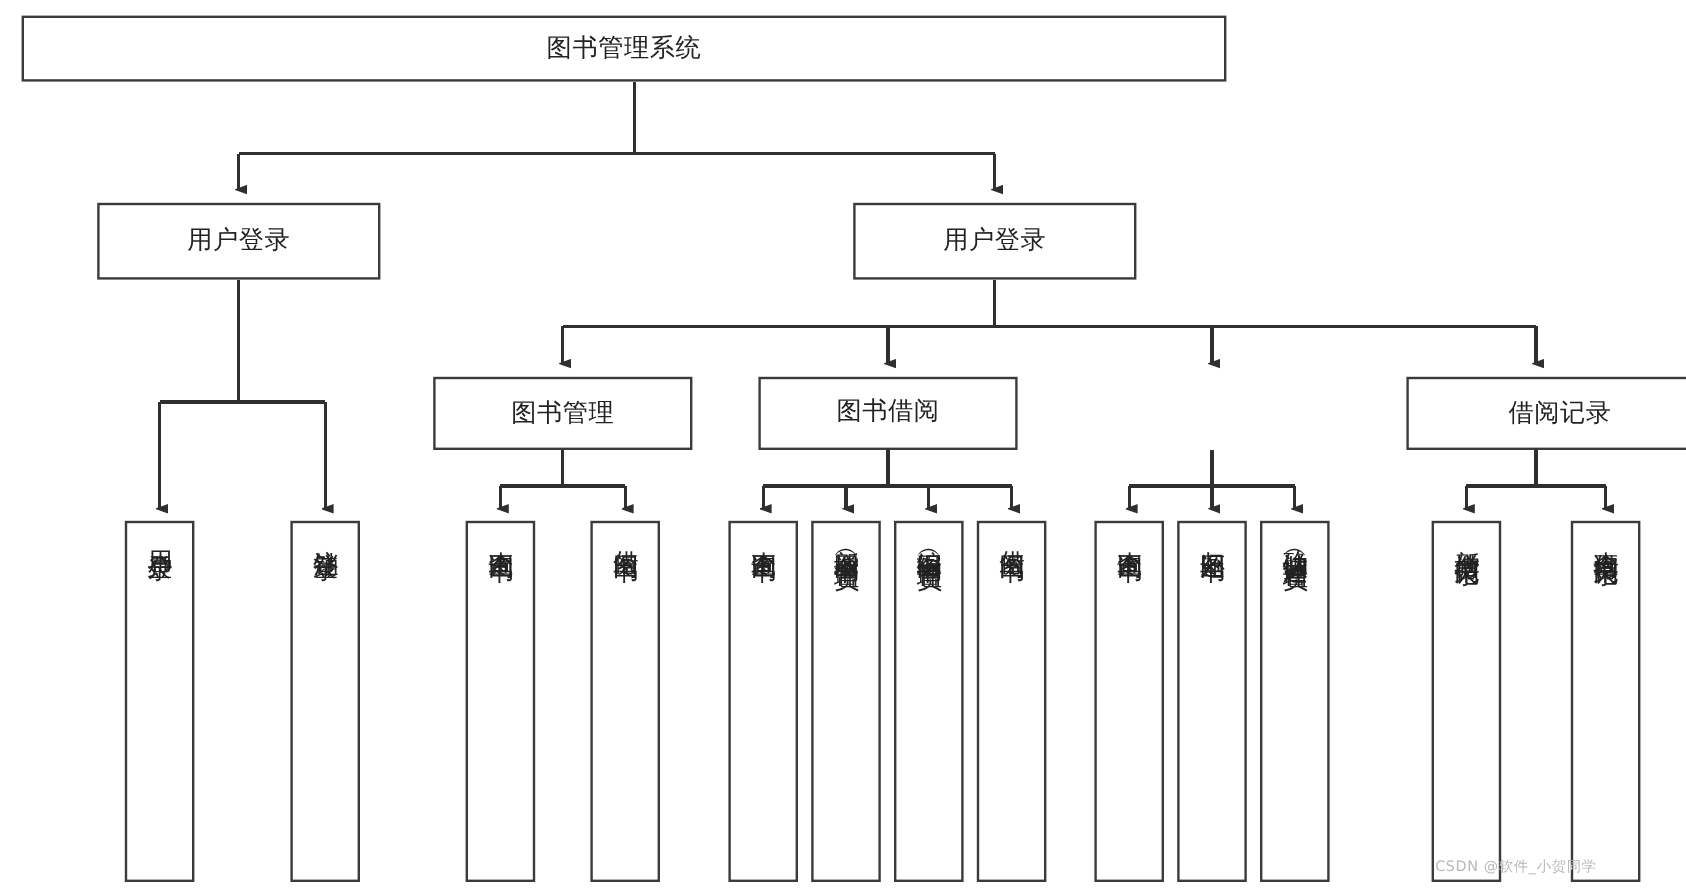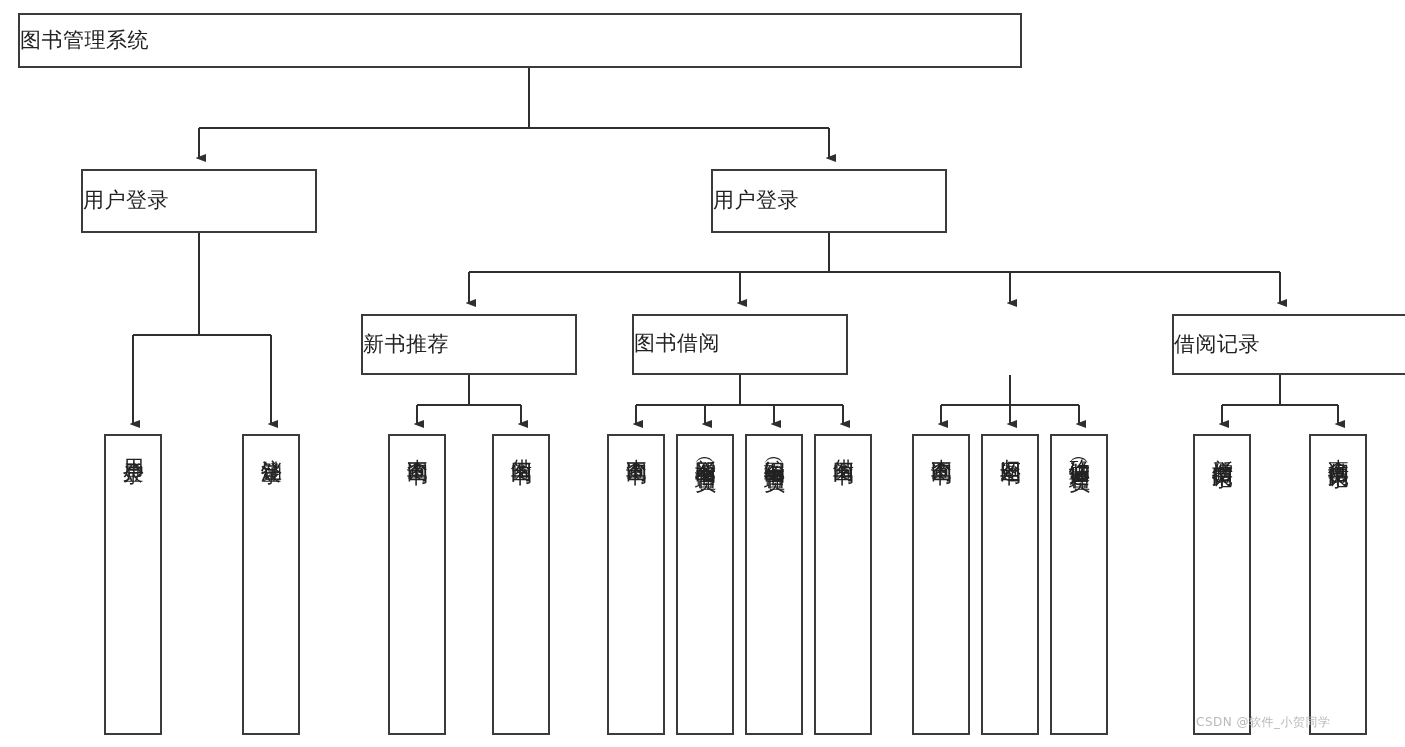--- a/index.html
+++ b/index.html
@@ -14,21 +14,21 @@
   #diagram{
     position:absolute;left:0;top:0;width:1405px;height:747px;
   }
   .node{
     position:absolute;
     box-sizing:border-box;
     background:#ffffff;
     border:2px solid #3b3b3b;
     display:flex;
     align-items:center;
-    justify-content:flex-start;
+    justify-content:center;
     color:#222222;
   }
   .node .label{
     white-space:nowrap;
     line-height:1.12;
     letter-spacing:0.5px;
   }
   .node.h .label{
     font-size:21px;
   }
@@ -117,21 +117,21 @@
   </div>
 
   <div class="node h" style="left:81px;top:169px;width:236px;height:64px;">
     <span class="label">用户登录</span>
   </div>
   <div class="node h" style="left:711px;top:169px;width:236px;height:64px;">
     <span class="label">用户登录</span>
   </div>
 
   <div class="node h" style="left:361px;top:314px;width:216px;height:61px;">
-    <span class="label">新书推荐</span>
+    <span class="label">图书管理</span>
   </div>
   <div class="node h" style="left:632px;top:314px;width:216px;height:61px;font-family:Liberation Mono, monospace;">
     <span class="label">图书借阅</span>
   </div>
   <div class="node h" style="left:1172px;top:314px;width:256px;height:61px;">
     <span class="label">借阅记录</span>
   </div>
 
   <div class="node v" style="left:104px;top:434px;width:58px;height:301px;">
     <span class="label">用户登录</span>

